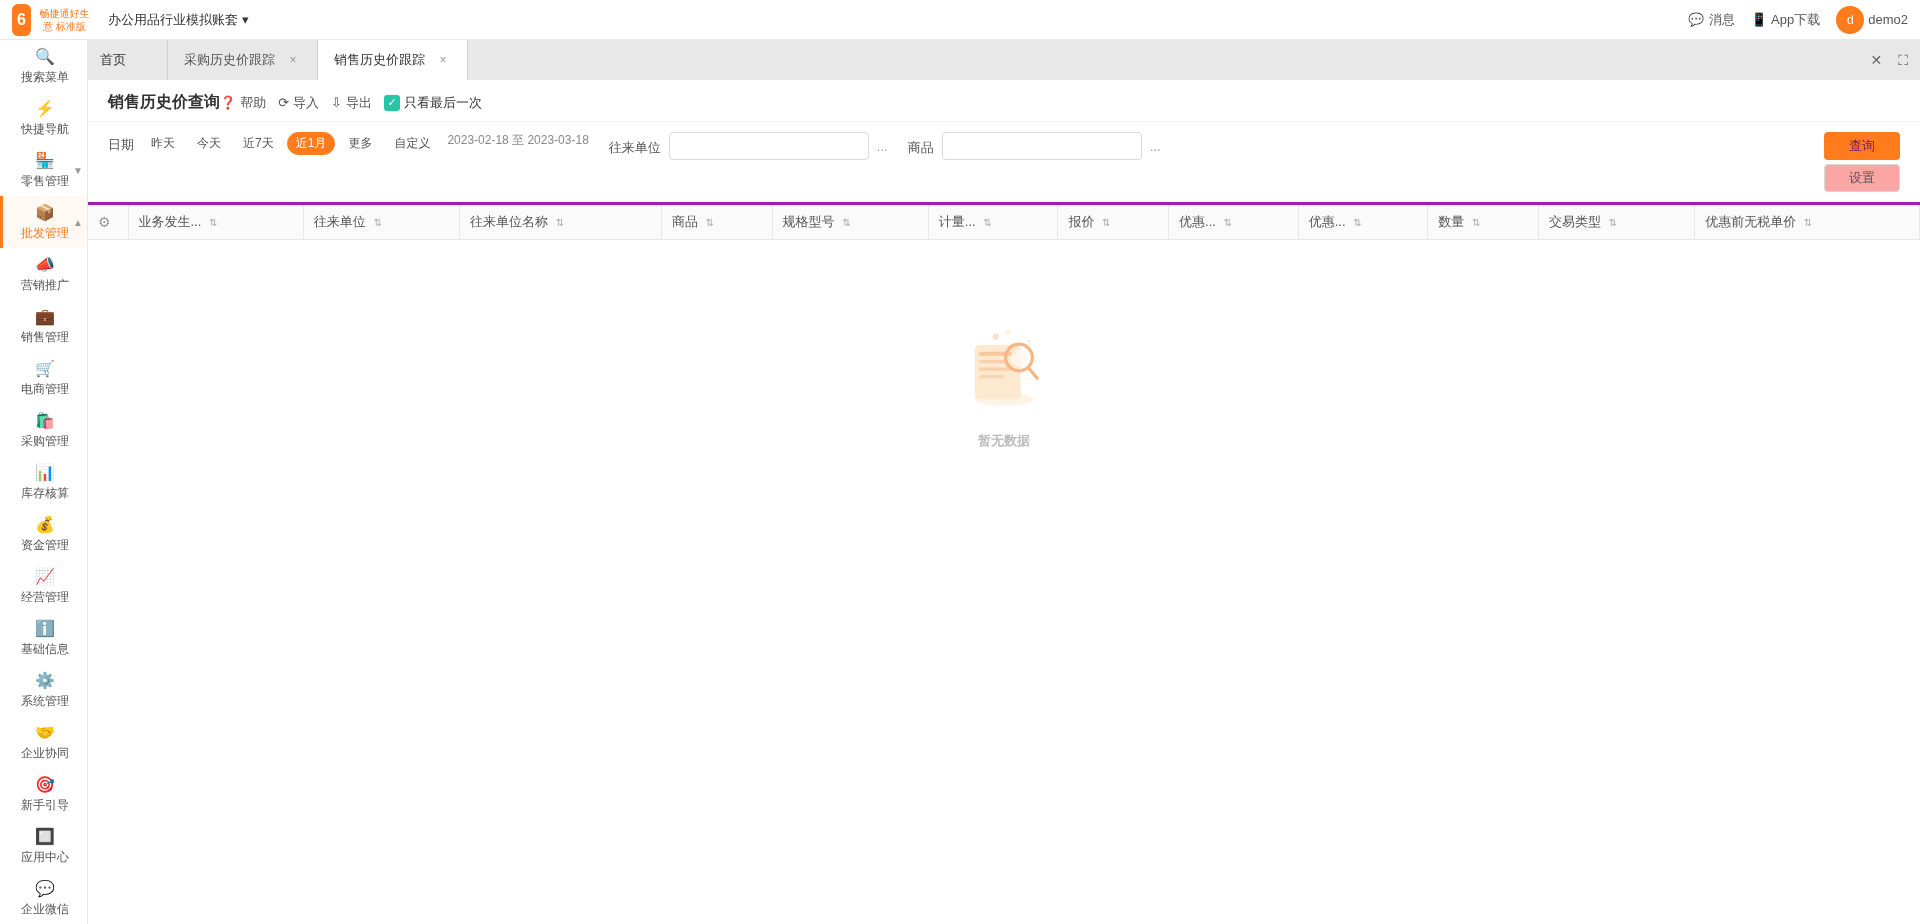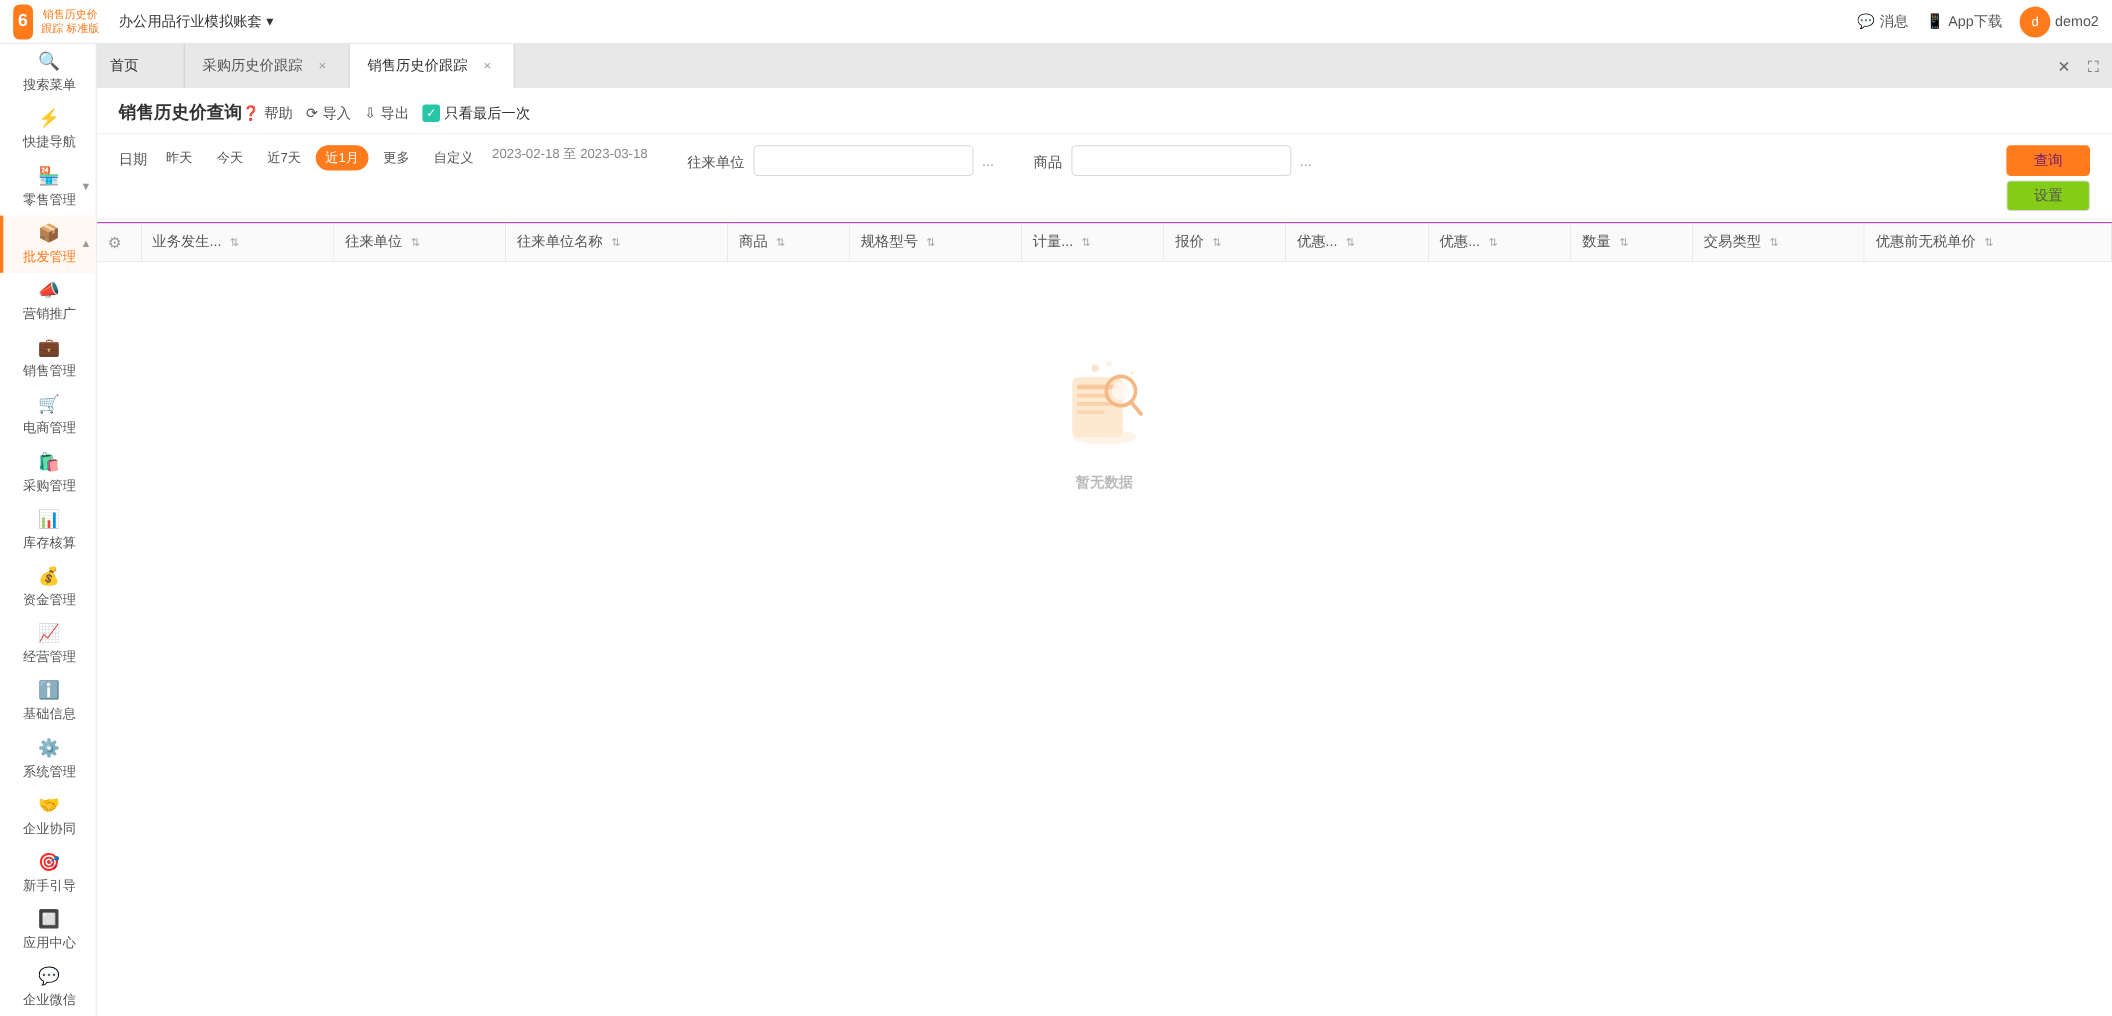--- a/index.html
+++ b/index.html
@@ -241,23 +241,23 @@
       justify-content: center;
       color: white;
       font-size: 11px;
     }
 
     
     .filter-bar {
       padding: 10px 20px;
       display: flex;
       align-items: flex-start;
-      gap: 36px;
+      gap: 20px;
       flex-wrap: wrap;
-      border-bottom: 1px solid #a21caf;
+      border-bottom: 3px solid #a21caf;
       justify-content: space-between;
     }
     .filter-group {
       display: flex;
       align-items: flex-start;
       gap: 8px;
     }
     .filter-label {
       color: #555;
       font-size: 13px;
@@ -323,21 +323,21 @@
     .btn-query {
       background: #ff7b1c;
       color: #701a75;
       border: none;
       padding: 5px 20px;
       border-radius: 4px;
       font-size: 13px;
       cursor: pointer;
     }
     .btn-settings {
-      background: #84cc16;
+      background: #fca5a5;
       color: #555;
       border: 1px solid #d9d9d9;
       padding: 4px 24px;
       border-radius: 4px;
       font-size: 13px;
       cursor: pointer;
       text-align: center;
     }
 
     
@@ -397,21 +397,21 @@
       color: #bbb;
     }
   </style>
 </head>
 <body>
 
 <div class="top-header">
   <div class="top-header-left">
     <div class="logo-area">
       <div class="logo-icon">6</div>
-      <div class="logo-text">销售历史价跟踪
+      <div class="logo-text">畅捷通好生意
 标准版</div>
     </div>
     <div class="app-selector">
       <span>办公用品行业模拟账套</span>
       <span>▾</span>
     </div>
   </div>
   <div class="top-header-right">
     <div class="header-action">
       <span>💬</span>

